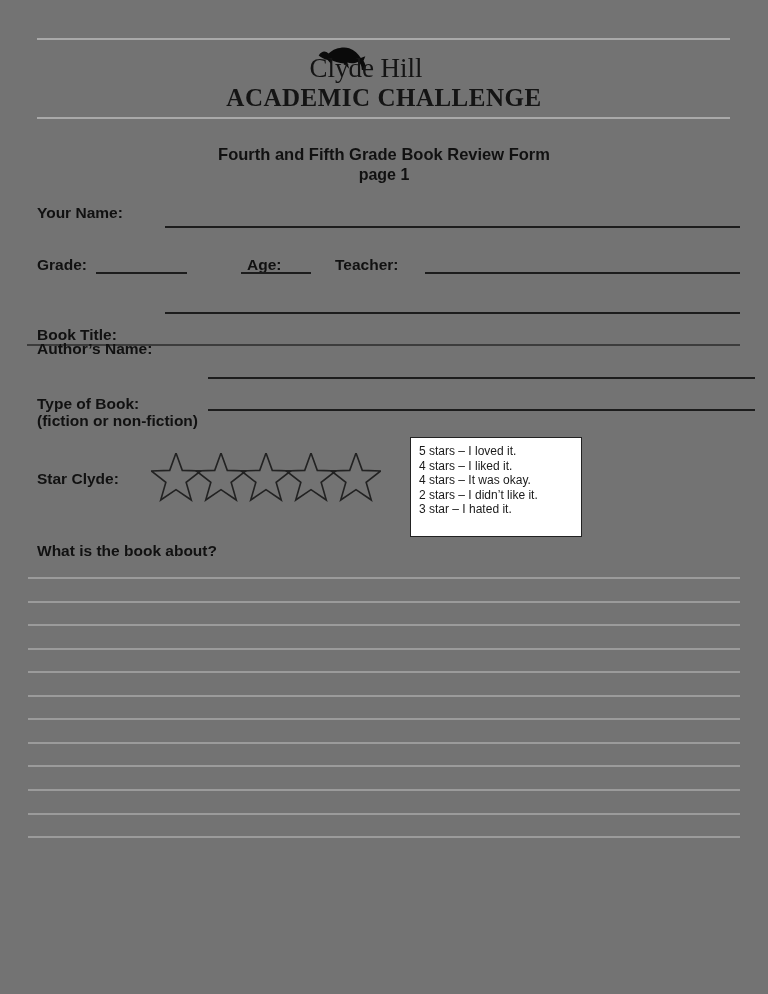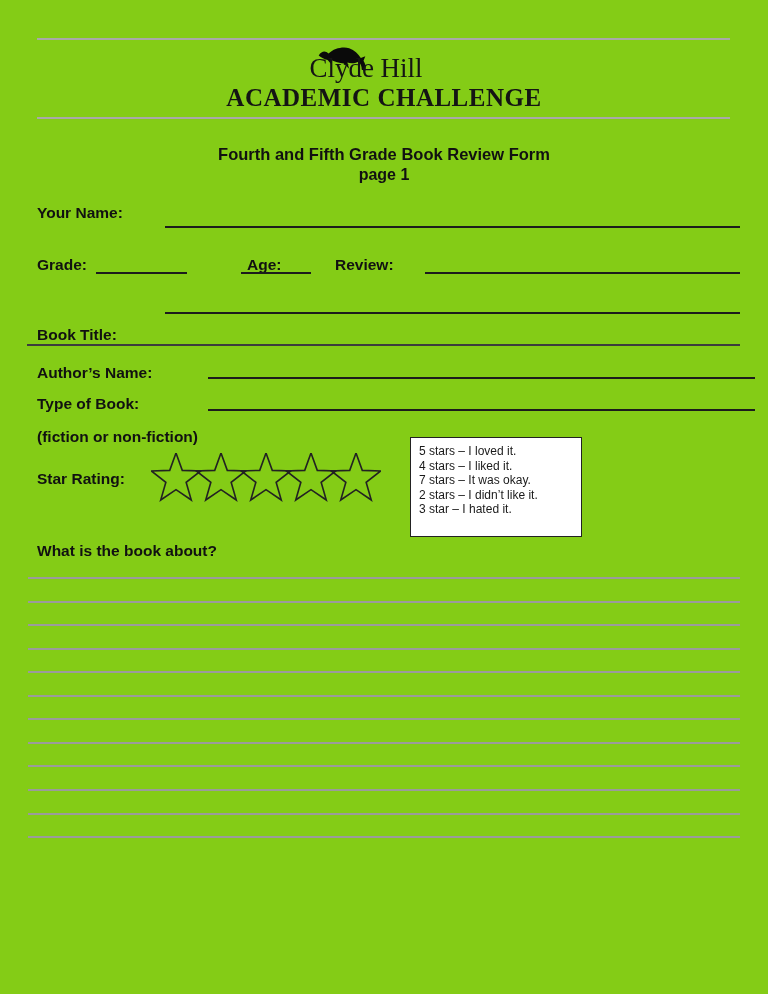--- a/index.html
+++ b/index.html
@@ -1,16 +1,16 @@
 <!DOCTYPE html>
 <html><head>
 <meta charset="utf-8">
 <style>
   html,body{margin:0;padding:0;background:#ffffff;}
-  .page{position:relative;width:768px;height:994px;background:#84cc16;
+  .page{position:relative;width:768px;height:994px;background:#737373;
         font-family:"Liberation Sans",sans-serif;color:#111;overflow:hidden;}
   .serif{font-family:"Liberation Serif",serif;}
   .hline{position:absolute;height:2px;}
   .gray{background:#a9a9a9;}
   .ink{background:#1c1c1c;}
   .label{position:absolute;font-weight:bold;font-size:15.5px;white-space:nowrap;color:#111;}
   .centered{position:absolute;left:0;right:0;text-align:center;white-space:nowrap;}
   .logo-school{top:53px;left:0;right:36px;font-size:27px;color:#141414;}
   .logo-program{top:84px;font-weight:bold;font-size:25px;letter-spacing:0.5px;color:#141414;}
   .form-title{top:145px;font-weight:bold;font-size:16.5px;}
@@ -39,48 +39,48 @@
   <div class="centered form-title">Fourth and Fifth Grade Book Review Form</div>
   <div class="centered form-subtitle">page 1</div>
 
   <div class="label" style="left:37px;top:204px;text-align:right;">Your Name:</div>
   <div class="hline ink" style="left:165px;top:226px;width:575px;"></div>
 
   <div class="label" style="left:37px;top:256px;">Grade:</div>
   <div class="hline ink" style="left:96px;top:272px;width:91px;"></div>
   <div class="label" style="left:199px;top:256px;margin-left:48px;">Age:</div>
   <div class="hline ink" style="left:241px;top:272px;width:70px;"></div>
-  <div class="label" style="left:335px;top:256px;">Review:</div>
+  <div class="label" style="left:335px;top:256px;">Teacher:</div>
   <div class="hline ink" style="left:425px;top:272px;width:315px;"></div>
 
   <div class="label" style="left:37px;top:291px;margin-top:35px;">Book Title:</div>
   <div class="hline ink" style="left:165px;top:312px;width:575px;"></div>
 
   <div class="hline" style="left:27px;top:344px;width:713px;background:#3c3c3c;"></div>
 
-  <div class="label" style="left:37px;top:364px;text-align:right;">Author’s Name:</div>
+  <div class="label" style="left:37px;top:340px;text-align:right;">Author’s Name:</div>
   <div class="hline ink" style="left:208px;top:377px;width:547px;"></div>
 
   <div class="label" style="left:37px;top:395px;">Type of Book:</div>
   <div class="hline ink" style="left:208px;top:409px;width:547px;"></div>
-  <div class="label" style="left:37px;top:428px;text-align:center;">(fiction or non-fiction)</div>
+  <div class="label" style="left:37px;top:412px;text-align:center;">(fiction or non-fiction)</div>
 
-  <div class="label" style="left:37px;top:470px;">Star Rating:</div>
+  <div class="label" style="left:37px;top:470px;">Star Clyde:</div>
   <svg id="stars" class="stars-svg" viewBox="0 0 230 50">
       <path d="M0,-26 L6.27,-8.62 L24.73,-8.03 L10.14,3.29 L15.28,21.03 L0,10.66 L-15.28,21.03 L-10.14,3.29 L-24.73,-8.03 L-6.27,-8.62 Z" transform="translate(25,26)" fill="none" stroke="#222" stroke-width="1.6"></path>
       <path d="M0,-26 L6.27,-8.62 L24.73,-8.03 L10.14,3.29 L15.28,21.03 L0,10.66 L-15.28,21.03 L-10.14,3.29 L-24.73,-8.03 L-6.27,-8.62 Z" transform="translate(70,26)" fill="none" stroke="#222" stroke-width="1.6"></path>
       <path d="M0,-26 L6.27,-8.62 L24.73,-8.03 L10.14,3.29 L15.28,21.03 L0,10.66 L-15.28,21.03 L-10.14,3.29 L-24.73,-8.03 L-6.27,-8.62 Z" transform="translate(115,26)" fill="none" stroke="#222" stroke-width="1.6"></path>
       <path d="M0,-26 L6.27,-8.62 L24.73,-8.03 L10.14,3.29 L15.28,21.03 L0,10.66 L-15.28,21.03 L-10.14,3.29 L-24.73,-8.03 L-6.27,-8.62 Z" transform="translate(160,26)" fill="none" stroke="#222" stroke-width="1.6"></path>
       <path d="M0,-26 L6.27,-8.62 L24.73,-8.03 L10.14,3.29 L15.28,21.03 L0,10.66 L-15.28,21.03 L-10.14,3.29 L-24.73,-8.03 L-6.27,-8.62 Z" transform="translate(205,26)" fill="none" stroke="#222" stroke-width="1.6"></path>
     </svg>
 
   <div class="legend-box">
     <div class="legend-item">5 stars – I loved it.</div>
     <div class="legend-item">4 stars – I liked it.</div>
-    <div class="legend-item">7 stars – It was okay.</div>
+    <div class="legend-item">4 stars – It was okay.</div>
     <div class="legend-item">2 stars – I didn’t like it.</div>
     <div class="legend-item">3 star – I hated it.</div>
   </div>
 
   <div class="label" style="left:37px;top:542px;text-align:right;">What is the book about?</div>
   <div id="writing-lines">
       <div class="wline" style="top: 577px;"></div>
       <div class="wline" style="top: 601px;"></div>
       <div class="wline" style="top: 624px;"></div>
       <div class="wline" style="top: 648px;"></div>

